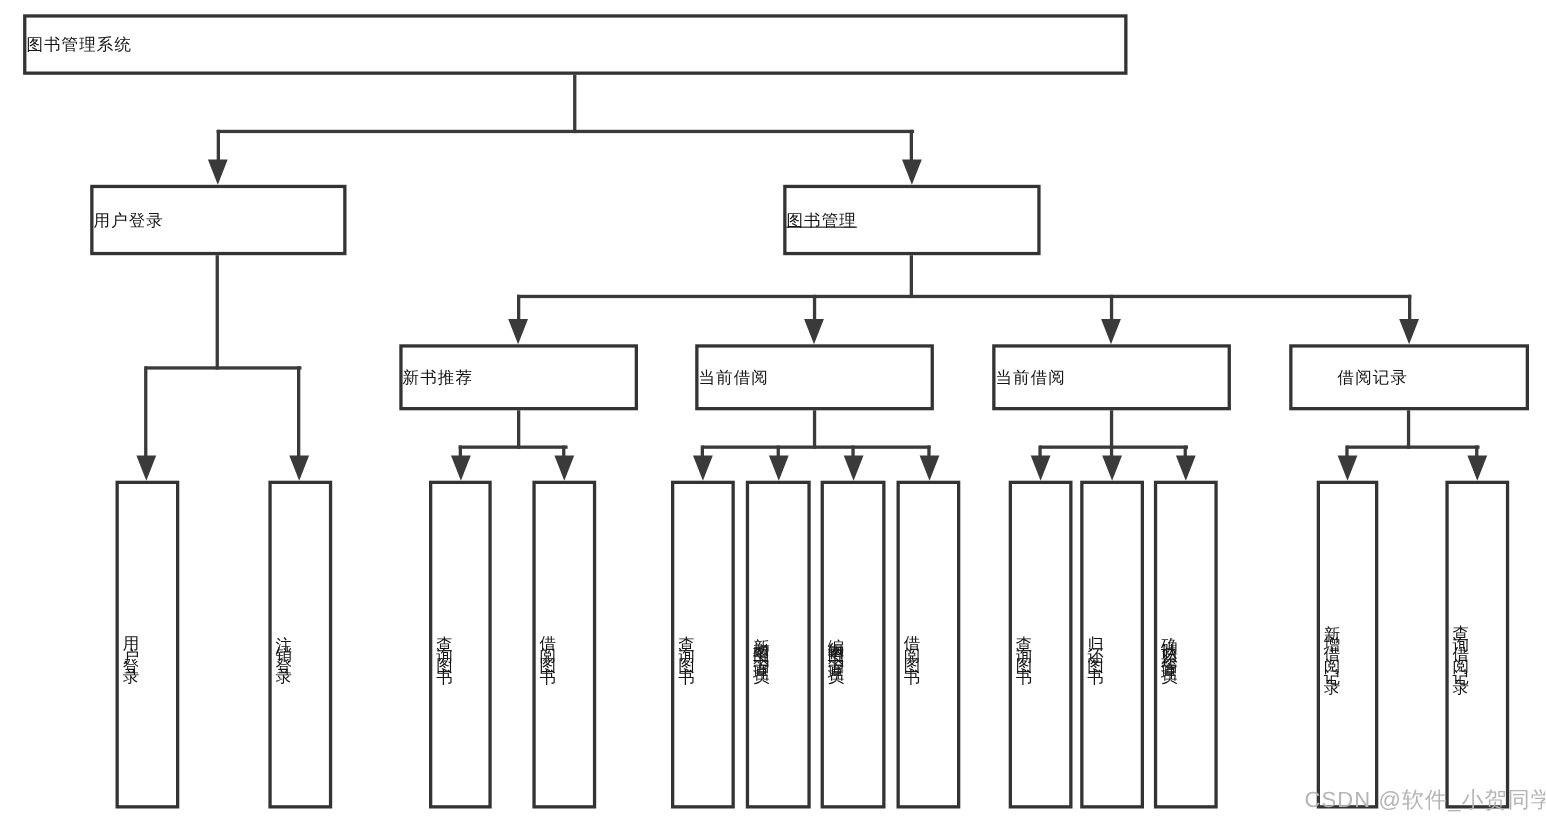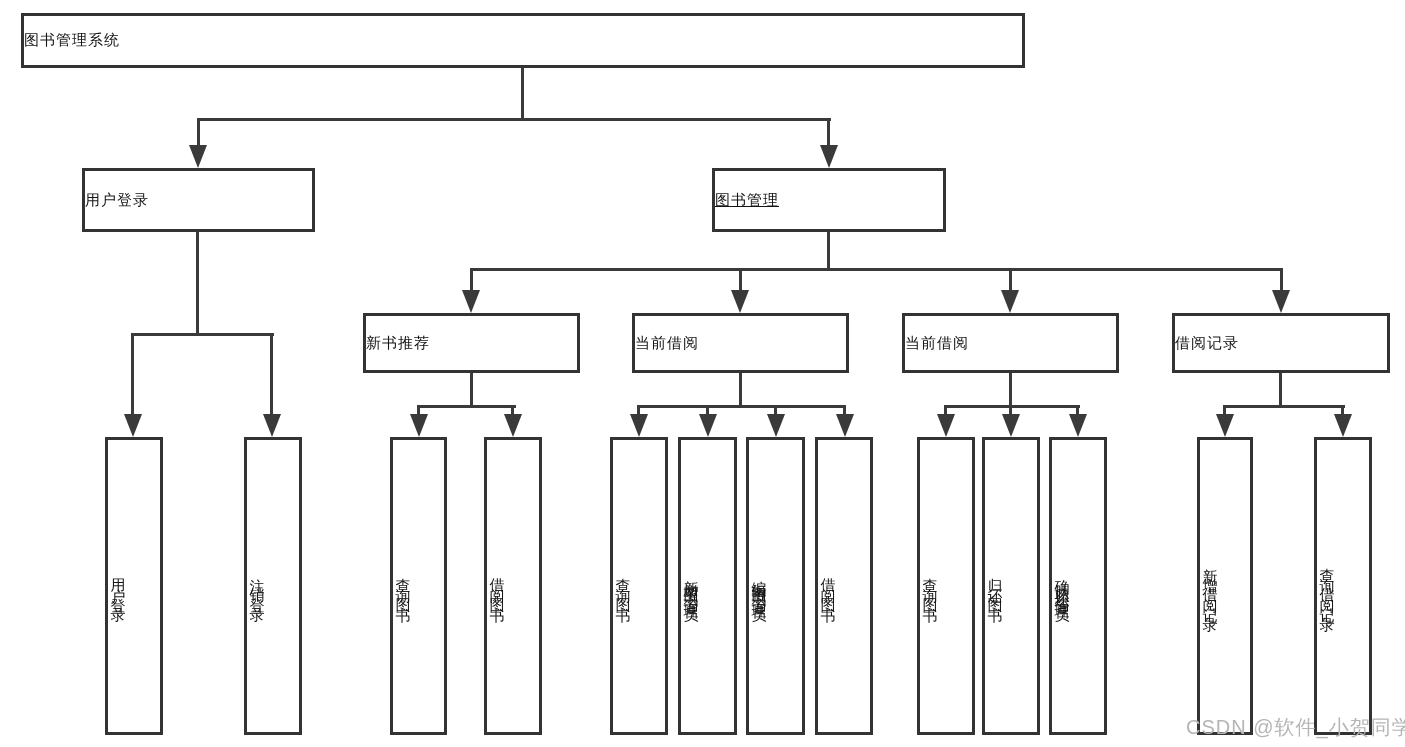--- a/index.html
+++ b/index.html
@@ -88,21 +88,21 @@
 
   <div class="box" style="left:363px; top:313px; width:217px; height:60px;">
     <span>新书推荐</span>
   </div>
   <div class="box" style="left:632px; top:313px; width:217px; height:60px;">
     <span>当前借阅</span>
   </div>
   <div class="box" style="left:902px; top:313px; width:217px; height:60px;">
     <span>当前借阅</span>
   </div>
-  <div class="box" style="left:1172px; top:313px; width:218px; height:60px;">
+  <div class="box" style="left:1172px; top:313px; width:218px; height:60px;padding-left:41px;">
     <span>借阅记录</span>
   </div>
 
   <div class="line" style="left:470px; top:373px; width:3px; height:35px;"></div>
   <div class="line" style="left:417px; top:405px; width:99px; height:3px;"></div>
   <div class="line" style="left:417px; top:405px; width:3px; height:11px;"></div>
   <div class="arrow" style="left:410px; top:414px;"></div>
   <div class="line" style="left:511px; top:405px; width:3px; height:11px;"></div>
   <div class="arrow" style="left:504px; top:414px;"></div>
 

